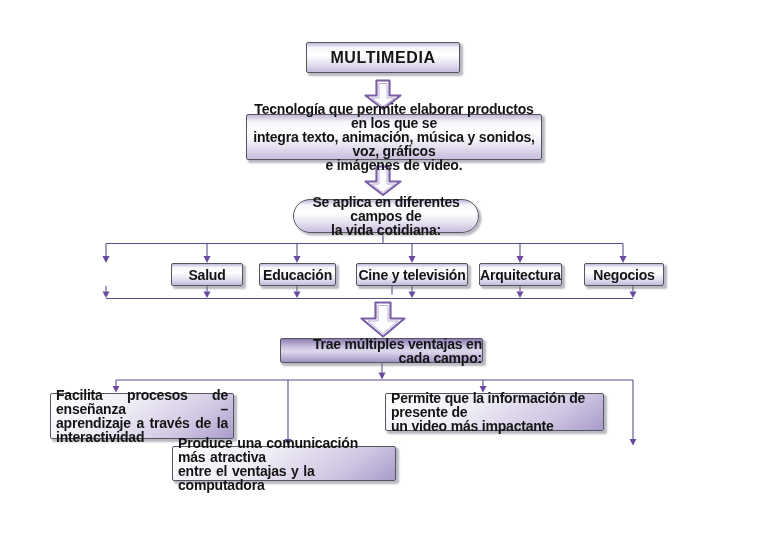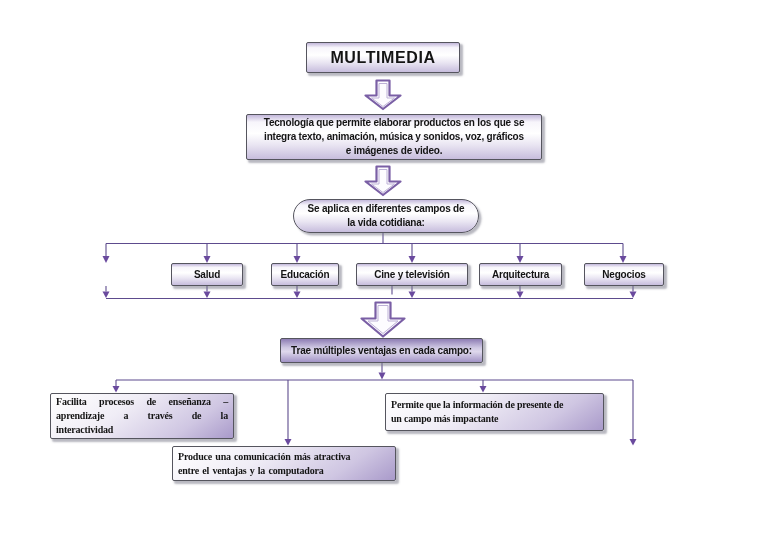--- a/index.html
+++ b/index.html
@@ -7,38 +7,38 @@
     position:relative;width:768px;height:544px;background:#ffffff;overflow:hidden;
     font-family:"Liberation Sans",sans-serif;color:#141414;
   }
   .lines-layer{position:absolute;left:0;top:0;width:768px;height:544px;}
   .node{
     position:absolute;box-sizing:border-box;
     border:1px solid #55555e;border-radius:2px;
     box-shadow:2.5px 2.5px 2px rgba(125,125,140,.55);
     display:flex;align-items:center;justify-content:center;
     font-weight:bold;text-align:center;
-    white-space:pre-line;line-height:14px;font-size:10px;
+    white-space:pre-line;line-height:14px;font-size:14px;
     letter-spacing:-0.2px;
   }
   .fill-light{background:linear-gradient(180deg,#c2b7da 0%,#f7f5fb 16%,#ffffff 42%,#e9e5f2 68%,#c7bddd 100%);}
-  .fill-dark{background:linear-gradient(180deg,#8d7db4 0%,#cfc8e3 38%,#ded8ec 55%,#a294c6 100%);}
+  .fill-dark{background:linear-gradient(180deg,#8d7db4 0%,#cfc8e3 38%,#ded8ec 55%,#a294c6 100%);text-align:right;}
   .fill-diag{background:linear-gradient(145deg,#ffffff 0%,#f0edf6 38%,#cfc6e2 75%,#a99aca 100%);}
   .n-title{left:306px;top:42px;width:154px;height:31px;font-size:16px;letter-spacing:.6px;}
   .n-def{left:246px;top:114px;width:296px;height:46px;padding:2px 4px;}
   .n-app{left:293px;top:199px;width:186px;height:34px;padding:2px 4px;border-radius:17px;}
   .n-field{top:263px;height:23px;}
   .nf-0{left:64px;width:84px;}
   .nf-1{left:171px;width:72px;}
-  .nf-2{left:259px;width:68px;margin-left:12px;}
+  .nf-2{left:259px;width:77px;}
   .nf-3{left:356px;width:112px;}
   .nf-4{left:479px;width:83px;}
   .nf-5{left:584px;width:80px;}
   .n-adv-header{left:280px;top:338px;width:203px;height:25px;}
-  .n-advantage{font-size:10px;text-align:left;justify-content:flex-start;padding:3px 5px;font-family:Liberation Serif, serif;}
+  .n-advantage{font-size:14px;text-align:left;justify-content:flex-start;padding:3px 5px;}
   .n-adv-0{left:50px;top:393px;width:184px;height:46px;text-align:justify;}
   .n-adv-0 span{text-align:justify;text-align-last:justify;display:block;width:100%;}
   .n-adv-1{left:172px;top:446px;width:224px;height:35px;word-spacing:1px;}
   .n-adv-2{left:385px;top:393px;width:219px;height:38px;}
   .n-adv-3{left:485px;top:446px;width:236px;height:36px;}
   .cline{stroke:#5d4b8d;stroke-width:1.1;fill:none;}
   .chead{fill:#6a4a9e;stroke:none;}
   .barrow-outer{fill:#fdfcff;stroke:#7a5fa5;stroke-width:2.2;stroke-linejoin:round;}
   .barrow-inner{fill:none;stroke:#bdb1d6;stroke-width:1;stroke-linejoin:round;}
 </style>
@@ -145,16 +145,16 @@
     <span>Facilita procesos de enseñanza –
 aprendizaje a través de la
 interactividad</span>
   </div>
   <div class="node fill-diag n-advantage n-adv-1">
     <span>Produce una comunicación más atractiva
 entre el ventajas y la computadora</span>
   </div>
   <div class="node fill-diag n-advantage n-adv-2">
     <span>Permite que la información de presente de
-un campo más impactante</span>
+un video más impactante</span>
   </div>
 
 </div>
 
 </body></html>

